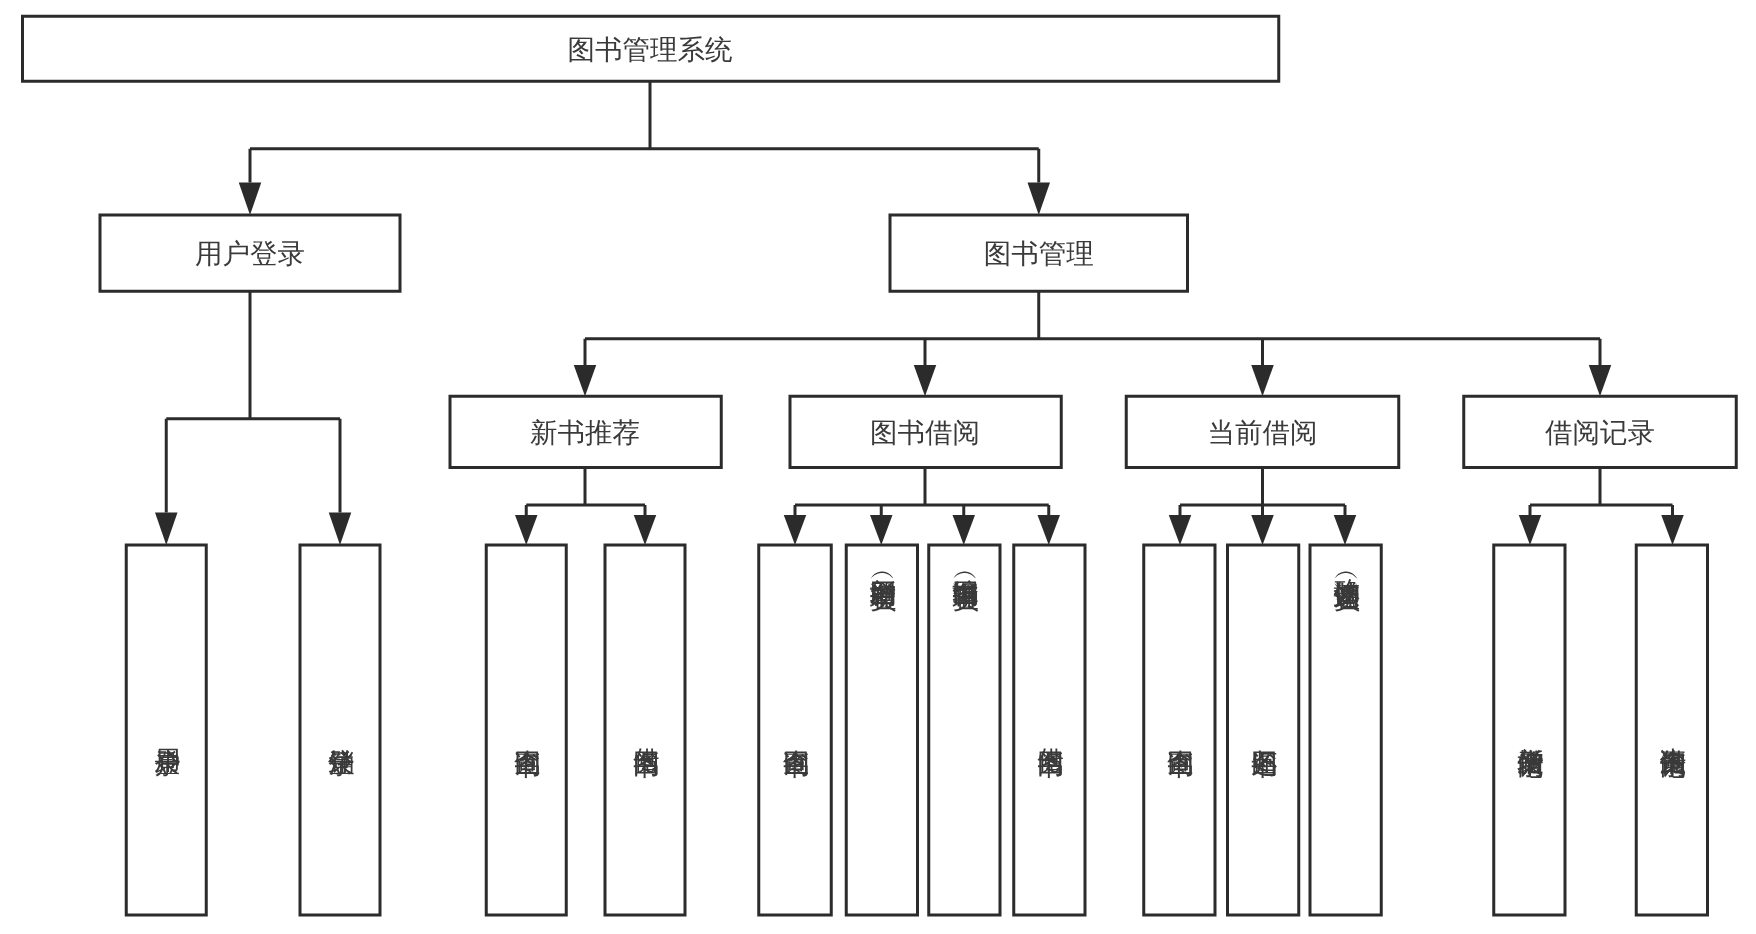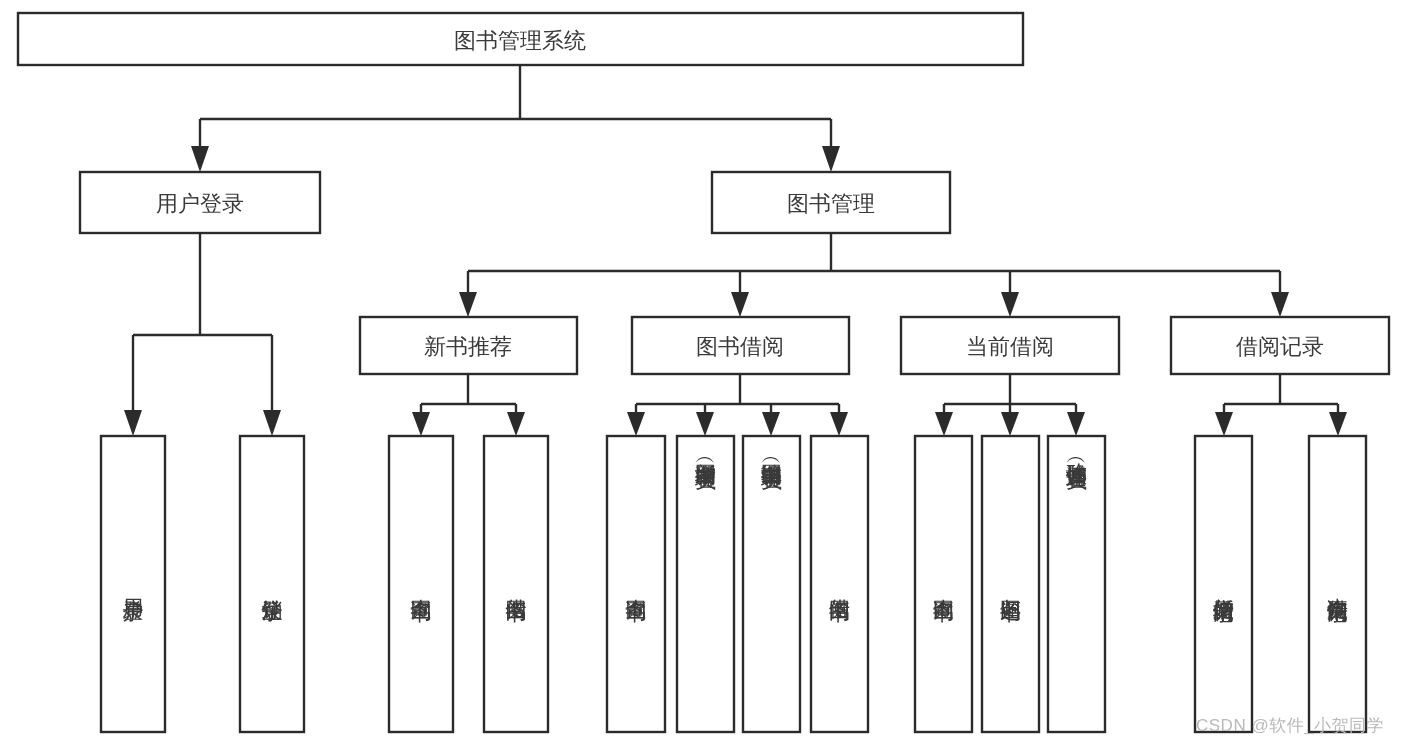--- a/index.html
+++ b/index.html
@@ -204,15 +204,14 @@
   <div class="node-label-v" style="left:743px; top:436px; width:57px; height:296px; justify-content:flex-start; padding-top:10px; box-sizing:border-box;">编辑图书（管理员）</div>
   <div class="node-label-v" style="left:811px; top:436px; width:57px; height:296px;">借阅图书</div>
 
   <div class="node-label-v" style="left:915px; top:436px; width:57px; height:296px;">查询图书</div>
   <div class="node-label-v" style="left:982px; top:436px; width:57px; height:296px;">归还图书</div>
   <div class="node-label-v" style="left:1048px; top:436px; width:57px; height:296px; justify-content:flex-start; padding-top:10px; box-sizing:border-box;">确认归还（管理员）</div>
 
   <div class="node-label-v" style="left:1195px; top:436px; width:57px; height:296px;">新增借阅记录</div>
   <div class="node-label-v" style="left:1309px; top:436px; width:57px; height:296px;">查询借阅记录</div>
 
-  <div class="watermark" style="left:1196px; top:714px;">CSDN @软件_小贺同学</div>
 
 </div>
 
 </body></html>

